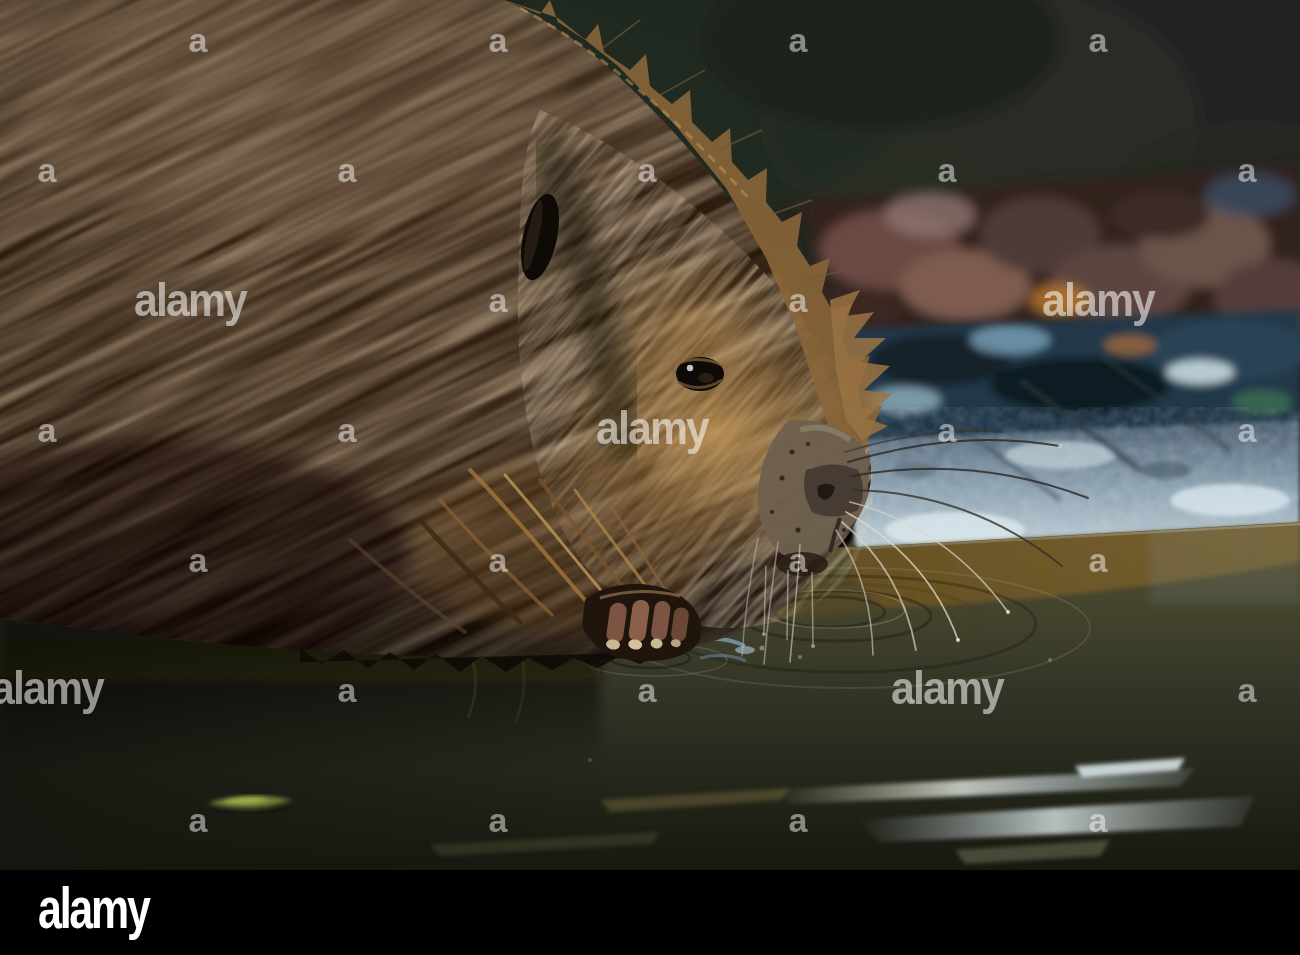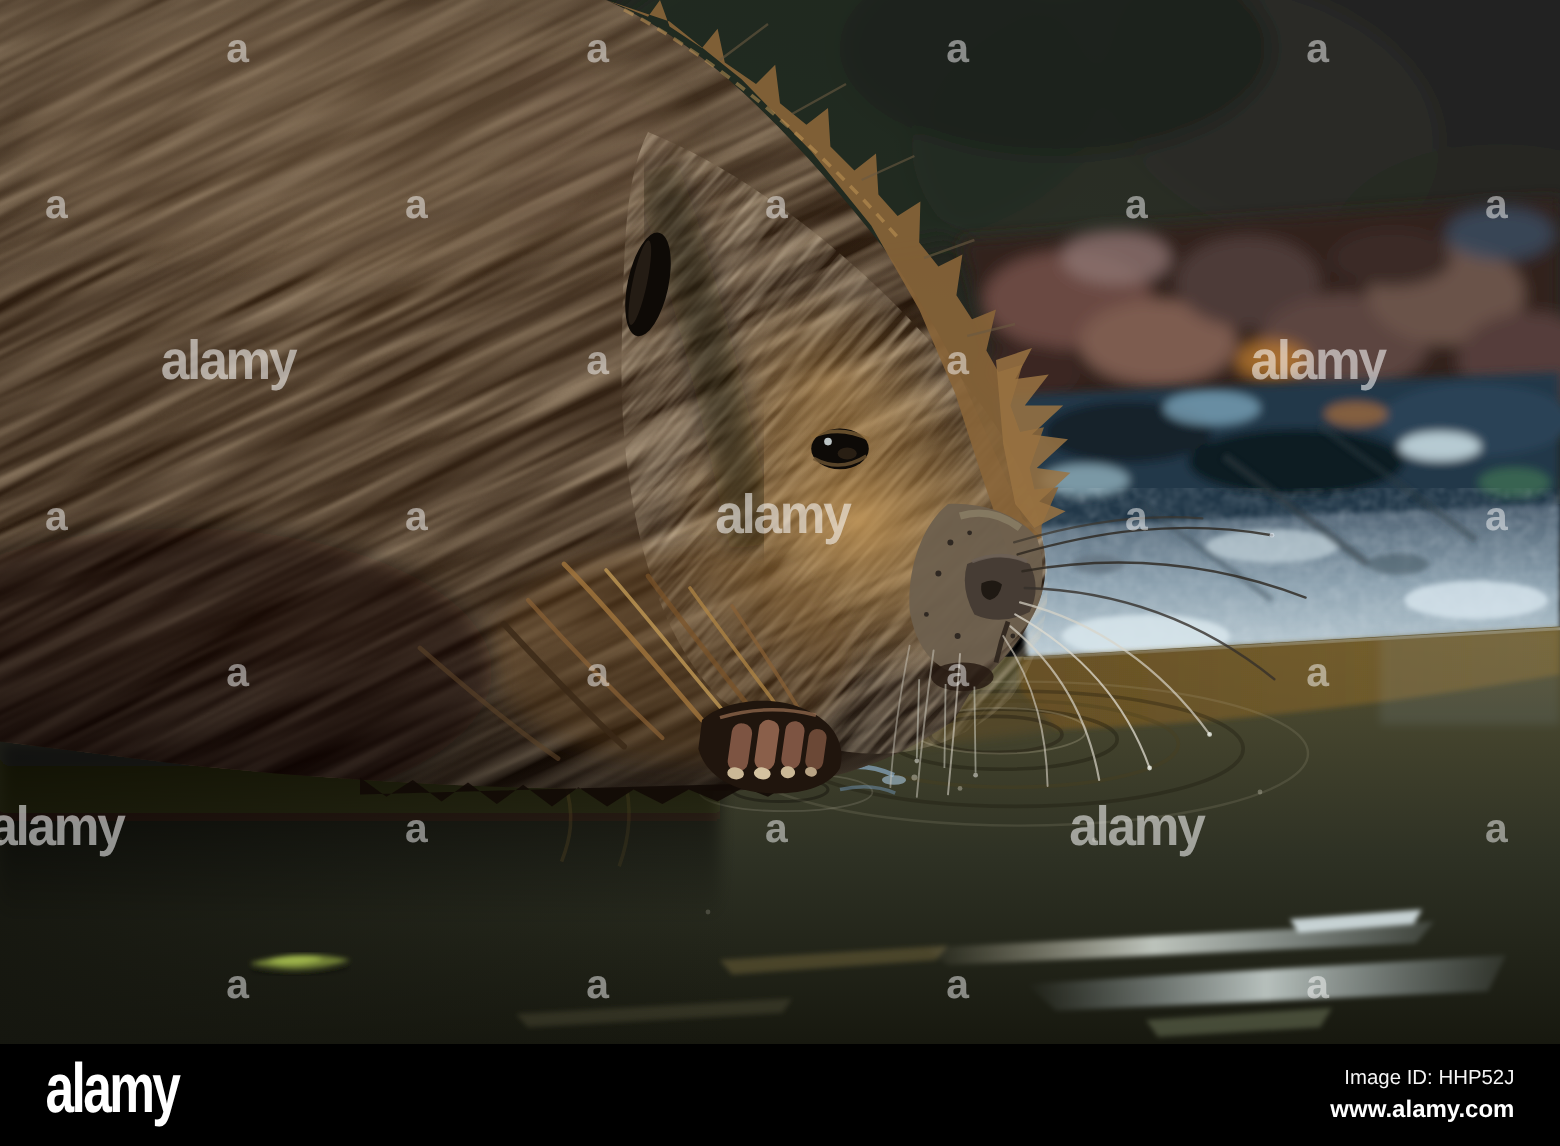--- a/index.html
+++ b/index.html
@@ -408,19 +408,15 @@
             <text x="652" y="444" text-anchor="middle" class="wm-word" textLength="112" lengthAdjust="spacingAndGlyphs">alamy</text>
             <text x="47" y="704" text-anchor="middle" class="wm-word" textLength="112" lengthAdjust="spacingAndGlyphs">alamy</text>
             <text x="947" y="704" text-anchor="middle" class="wm-word" textLength="112" lengthAdjust="spacingAndGlyphs">alamy</text>
           </g>
       </g>
     </svg>
   </div>
 
   <div class="footer">
     <div class="footer-logo">alamy</div>
-    <div class="footer-right">
-      <div class="image-id">Image ID: HHP52J</div>
-      <div class="footer-url">www.alamy.com</div>
-    </div>
   </div>
 
 </div>
 
 </body></html>

